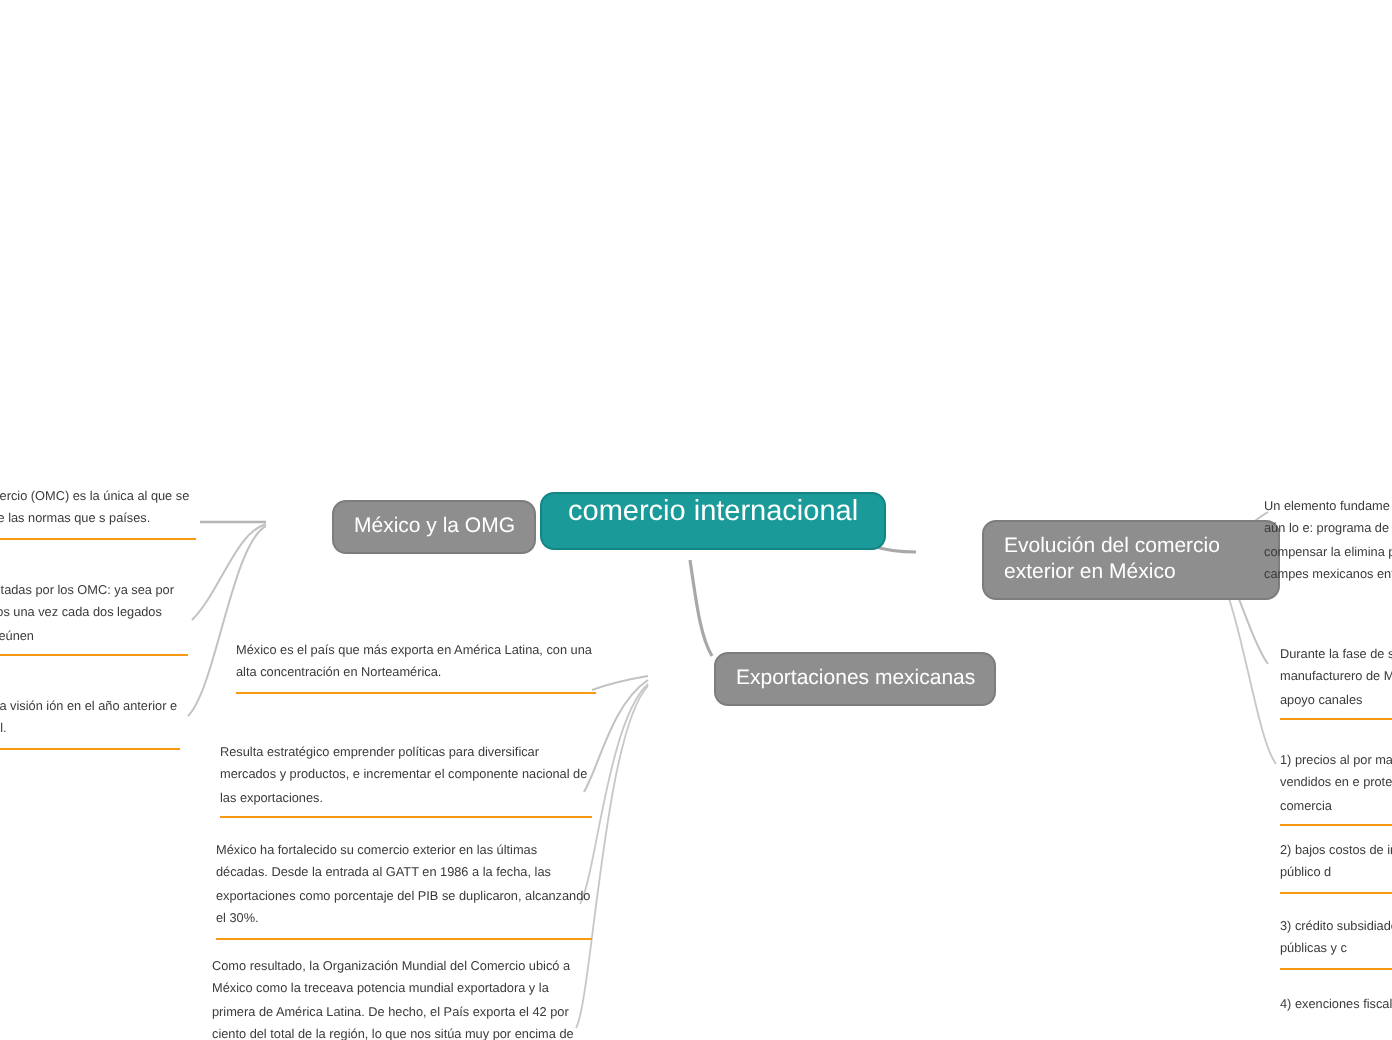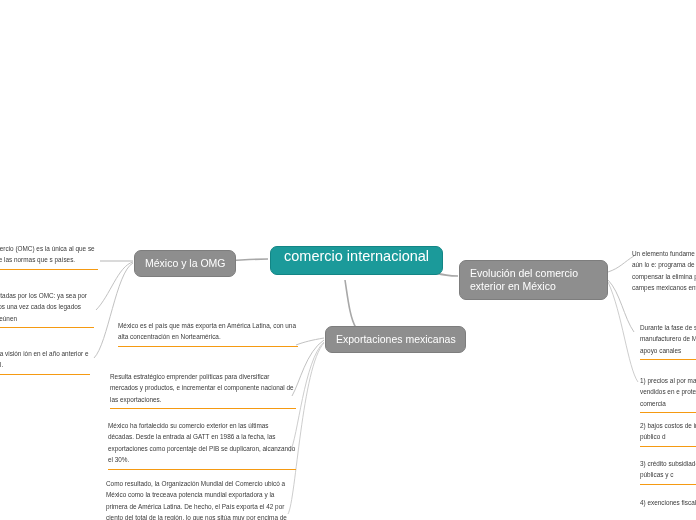--- a/index.html
+++ b/index.html
@@ -45,20 +45,21 @@
     padding: 0 13px 9px 13px;
     border: 1px solid #138585;
     white-space: nowrap;
   }
   .node-branch {
     background: #8e8e8e;
     color: #ffffff;
     font-size: 10.5px;
     padding: 6px 9px 6px 10px;
     border: 1px solid #7d7d7d;
+    margin-left: 32px;
   }
   .node-branch.nowrap { white-space: nowrap; }
 
   
   .leaf {
     position: absolute;
     box-sizing: border-box;
     color: #3a3a3a;
     font-size: 6.4px;
     line-height: 1.78;

